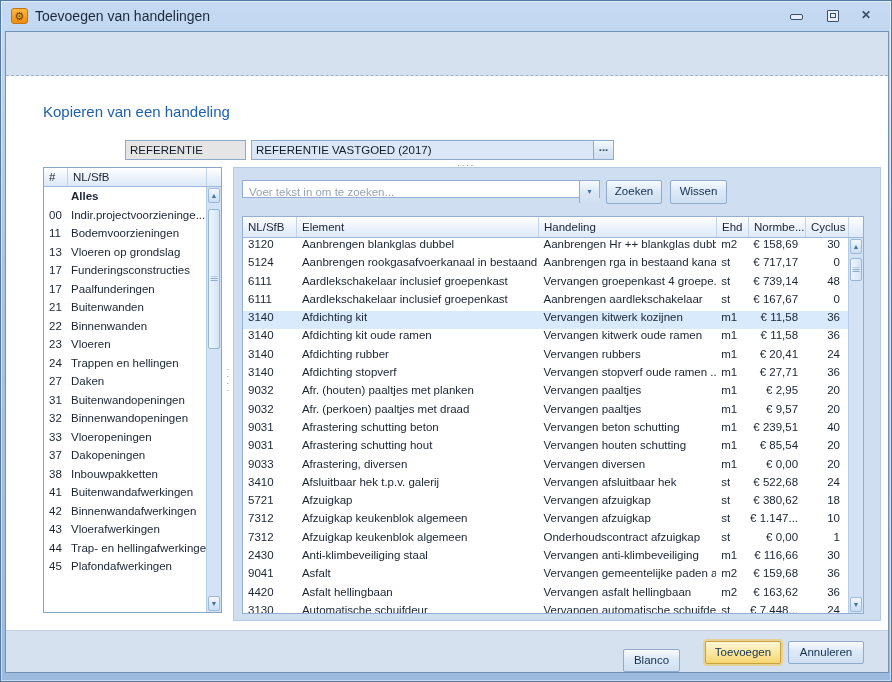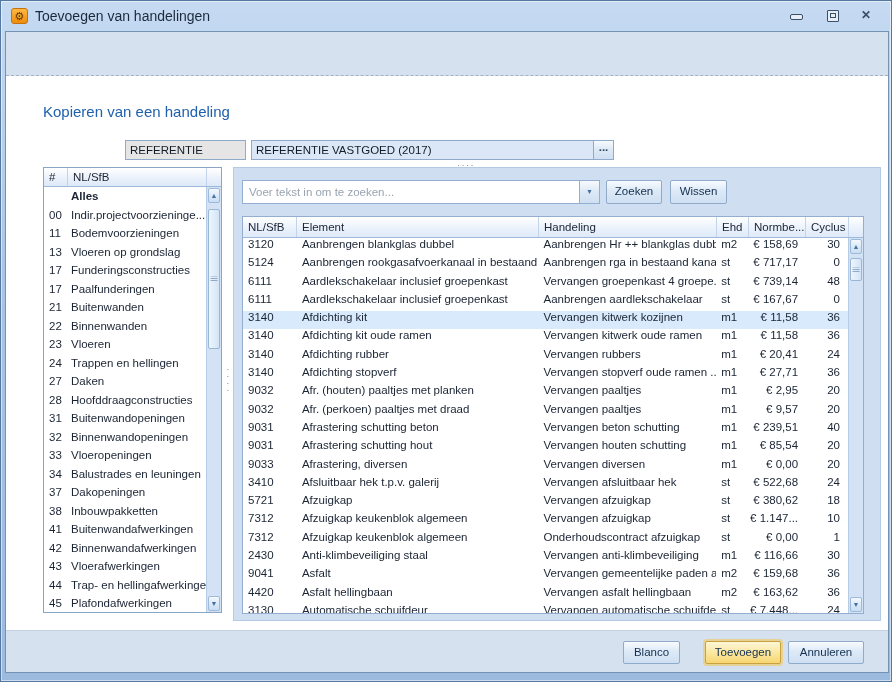--- a/index.html
+++ b/index.html
@@ -133,21 +133,21 @@
     transform:translate(-50%,-50%);
     background:repeating-linear-gradient(#8fa9c7 0 1px, transparent 1px 2px);
   }
 
   
   .right-panel {
     position:absolute; left:227px; top:135px; width:648px; height:454px;
     background:#cfdef1; border:1px solid #b4c9e4;
   }
   .search-box {
-    position:absolute; left:8px; top:12px; width:358px; height:24px;
+    position:absolute; left:8px; top:12px; width:358px; height:18px;
     background:#fff; border:1px solid #93aed0;
   }
   .search-box input {
     position:absolute; left:0; top:0; width:336px; height:22px; border:none; outline:none;
     padding:0 6px; font-family:"Liberation Sans", sans-serif; font-size:11.5px; color:#1a2433;
     background:transparent;
   }
   .search-box input::placeholder { color:#99a4b0; }
   .dd-btn {
     position:absolute; right:0; top:0; width:20px; height:22px;
@@ -180,21 +180,21 @@
   .grid-row { display:flex; height:18.3px; align-items:flex-start; margin-right:15px; cursor:pointer; }
   .grid-row.selected { background:#d9eafc; }
   .c-code   { width:54px;  padding-left:5px; }
   .c-elem   { width:242px; padding-left:5px; white-space:nowrap; overflow:hidden; }
   .c-hand   { width:178px; padding-left:5px; white-space:nowrap; overflow:hidden; }
   .c-ehd    { width:32px;  padding-left:5px; }
   .c-norm   { width:57px;  padding-right:7px; text-align:right; white-space:nowrap; overflow:hidden; }
   .c-cyclus { width:43px;  padding-right:8px; text-align:right; }
 
   
-  .btn-blanco    { left:617px; top:10px; width:57px; height:23px; }
+  .btn-blanco    { left:617px; top:18px; width:57px; height:23px; }
   .btn-toevoegen {
     left:699px; top:10px; width:76px; height:23px;
     background:linear-gradient(#fdf6d8,#fbe9a6 45%,#f7d671);
     border:1px solid #c9a13d;
     box-shadow:0 0 0 2px rgba(244,198,74,.55);
   }
   .btn-annuleren { left:782px; top:10px; width:76px; height:23px; }
 </style>
 </head>
 <body>
@@ -268,38 +268,30 @@
           </div>
           <div class="cat-row">
             <span class="l-code">24</span>
             <span class="l-label">Trappen en hellingen</span>
           </div>
           <div class="cat-row">
             <span class="l-code">27</span>
             <span class="l-label">Daken</span>
           </div>
           <div class="cat-row">
-            <span class="l-code">28</span>
-            <span class="l-label">Hoofddraagconstructies</span>
-          </div>
-          <div class="cat-row">
             <span class="l-code">31</span>
             <span class="l-label">Buitenwandopeningen</span>
           </div>
           <div class="cat-row">
             <span class="l-code">32</span>
             <span class="l-label">Binnenwandopeningen</span>
           </div>
           <div class="cat-row">
             <span class="l-code">33</span>
             <span class="l-label">Vloeropeningen</span>
-          </div>
-          <div class="cat-row">
-            <span class="l-code">34</span>
-            <span class="l-label">Balustrades en leuningen</span>
           </div>
           <div class="cat-row">
             <span class="l-code">37</span>
             <span class="l-label">Dakopeningen</span>
           </div>
           <div class="cat-row">
             <span class="l-code">38</span>
             <span class="l-label">Inbouwpakketten</span>
           </div>
           <div class="cat-row">

